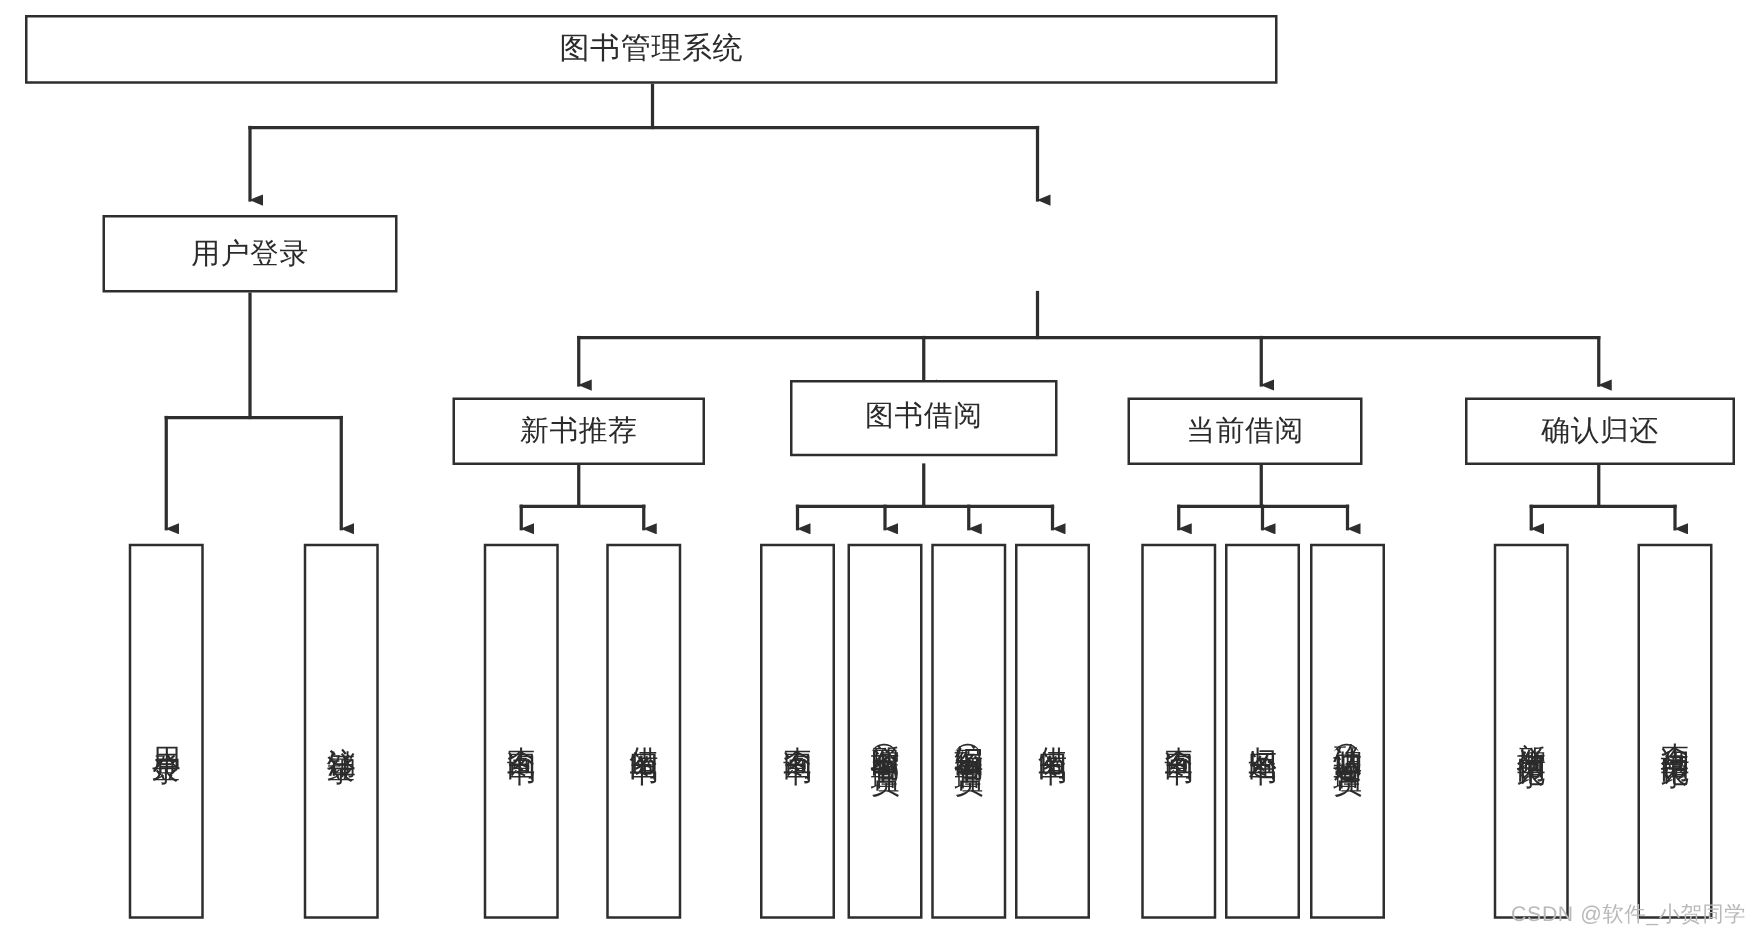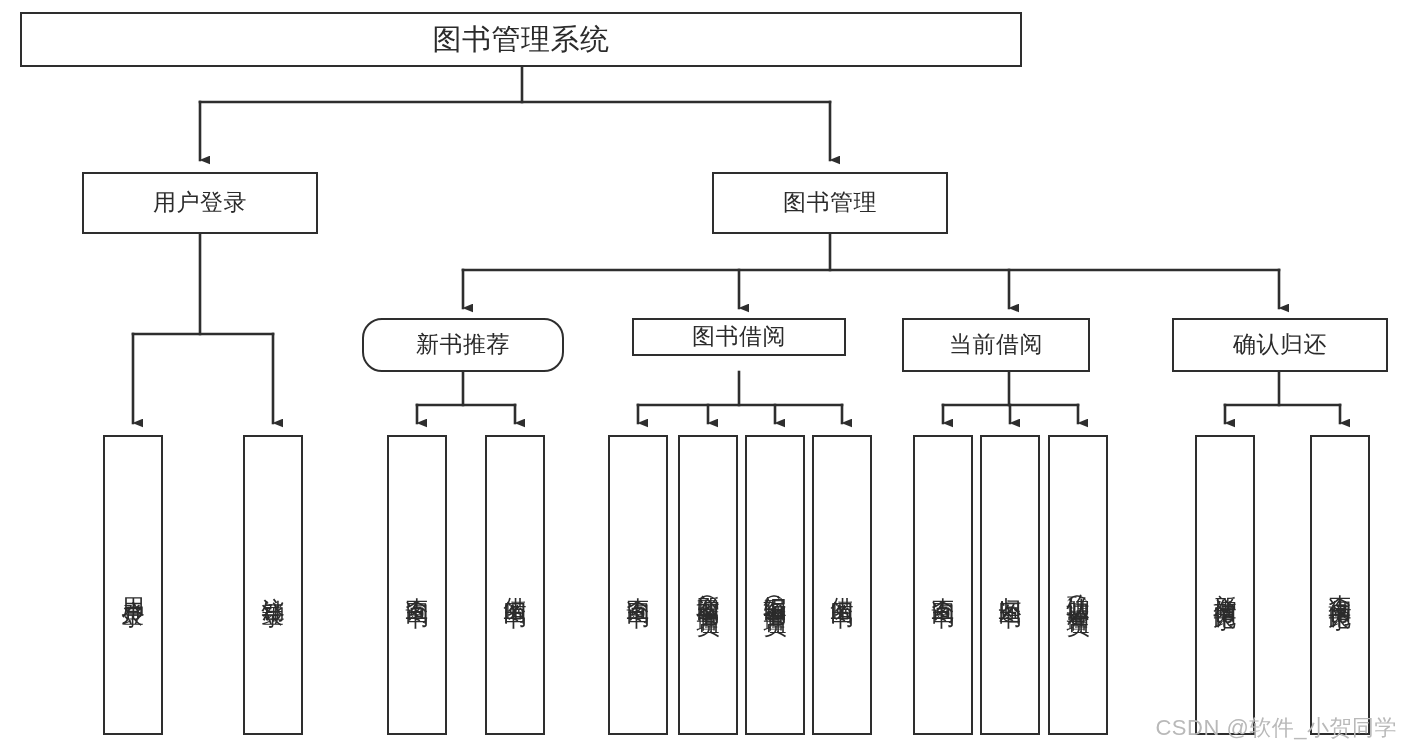--- a/index.html
+++ b/index.html
@@ -37,21 +37,21 @@
     line-height:1.18;
     white-space:nowrap;
     color:#2b2b2b;
   }
   
   .node.horiz .node-label{
     font-size:23px;
     letter-spacing:0.5px;
   }
   .node.root .node-label{
-    font-size:29px;
+    font-size:24px;
   }
   
   .node.vert{
     align-items:flex-start;
     justify-content:center;
     padding-top:0;
   }
   .node.vert .node-label{
     writing-mode:vertical-rl;
     text-orientation:upright;
@@ -65,21 +65,21 @@
     justify-content:center;
   }
   .node.vert.tall-text .node-label{
     align-items:flex-start;
     padding-top:4px;
   }
   .watermark{
     position:absolute;
     right:8px;
     bottom:4px;
-    font-size:22px;
+    font-size:17px;
     color:#b9b9b9;
     letter-spacing:0.5px;
     z-index:5;
     white-space:nowrap;
     font-family:"Liberation Sans","DejaVu Sans",sans-serif;
   }
 </style>
 </head>
 <body>
 
@@ -135,28 +135,25 @@
     </g>
   </svg>
 
   <div class="node horiz root" style="left:20px;top:12px;width:1002px;height:55px;">
     <span class="node-label">图书管理系统</span>
   </div>
 
   <div class="node horiz" style="left:82px;top:172px;width:236px;height:62px;">
     <span class="node-label">用户登录</span>
   </div>
-  <div class="node horiz" style="left:712px;top:172px;width:236px;height:62px;">
-    <span class="node-label">图书管理</span>
-  </div>
-
-  <div class="node horiz" style="left:362px;top:318px;width:202px;height:54px;border-radius:20px;">
+
+  <div class="node horiz" style="left:362px;top:318px;width:202px;height:54px;">
     <span class="node-label">新书推荐</span>
   </div>
-  <div class="node horiz" style="left:632px;top:318px;width:214px;height:38px;">
+  <div class="node horiz" style="left:632px;top:304px;width:214px;height:61px;font-family:Liberation Mono, monospace;">
     <span class="node-label">图书借阅</span>
   </div>
   <div class="node horiz" style="left:902px;top:318px;width:188px;height:54px;">
     <span class="node-label">当前借阅</span>
   </div>
   <div class="node horiz" style="left:1172px;top:318px;width:216px;height:54px;">
     <span class="node-label">确认归还</span>
   </div>
 
   <div class="node vert" style="left:103px;top:435px;width:60px;height:300px;">

